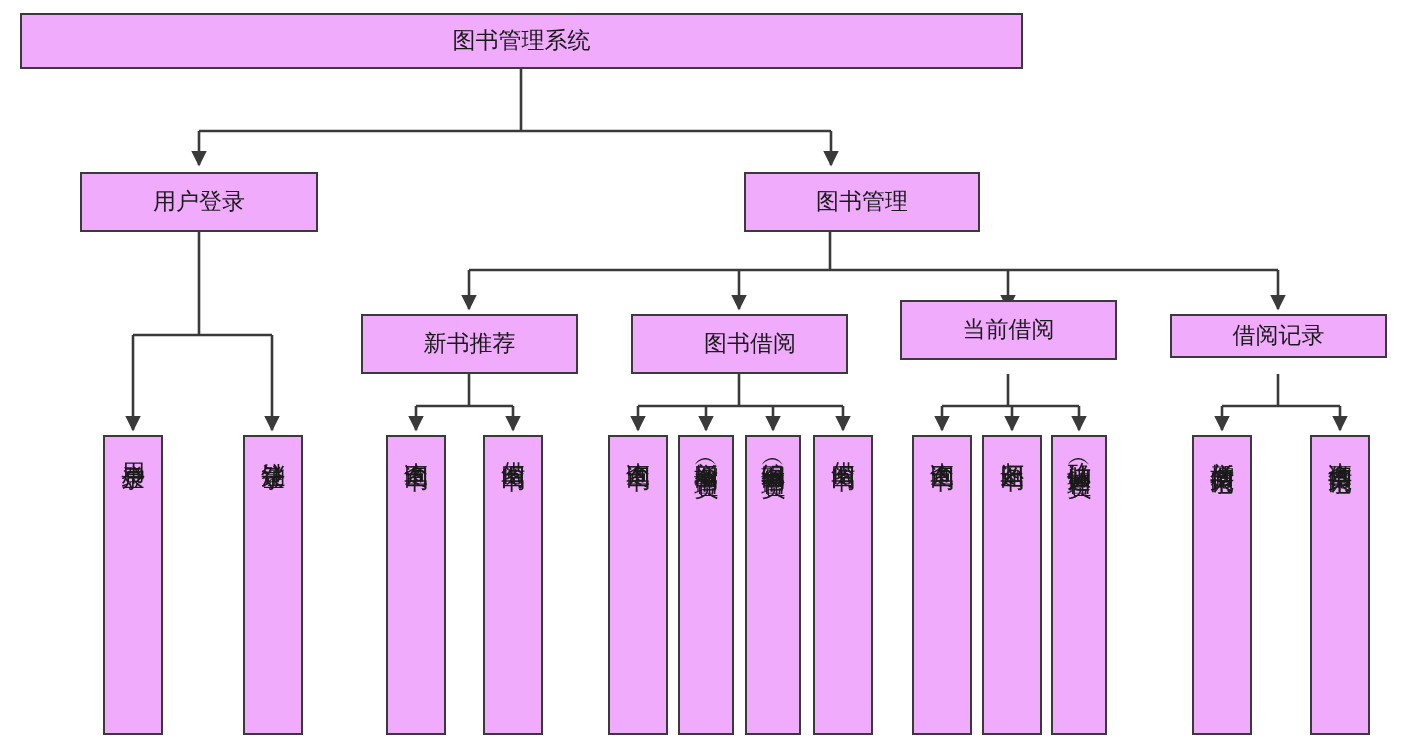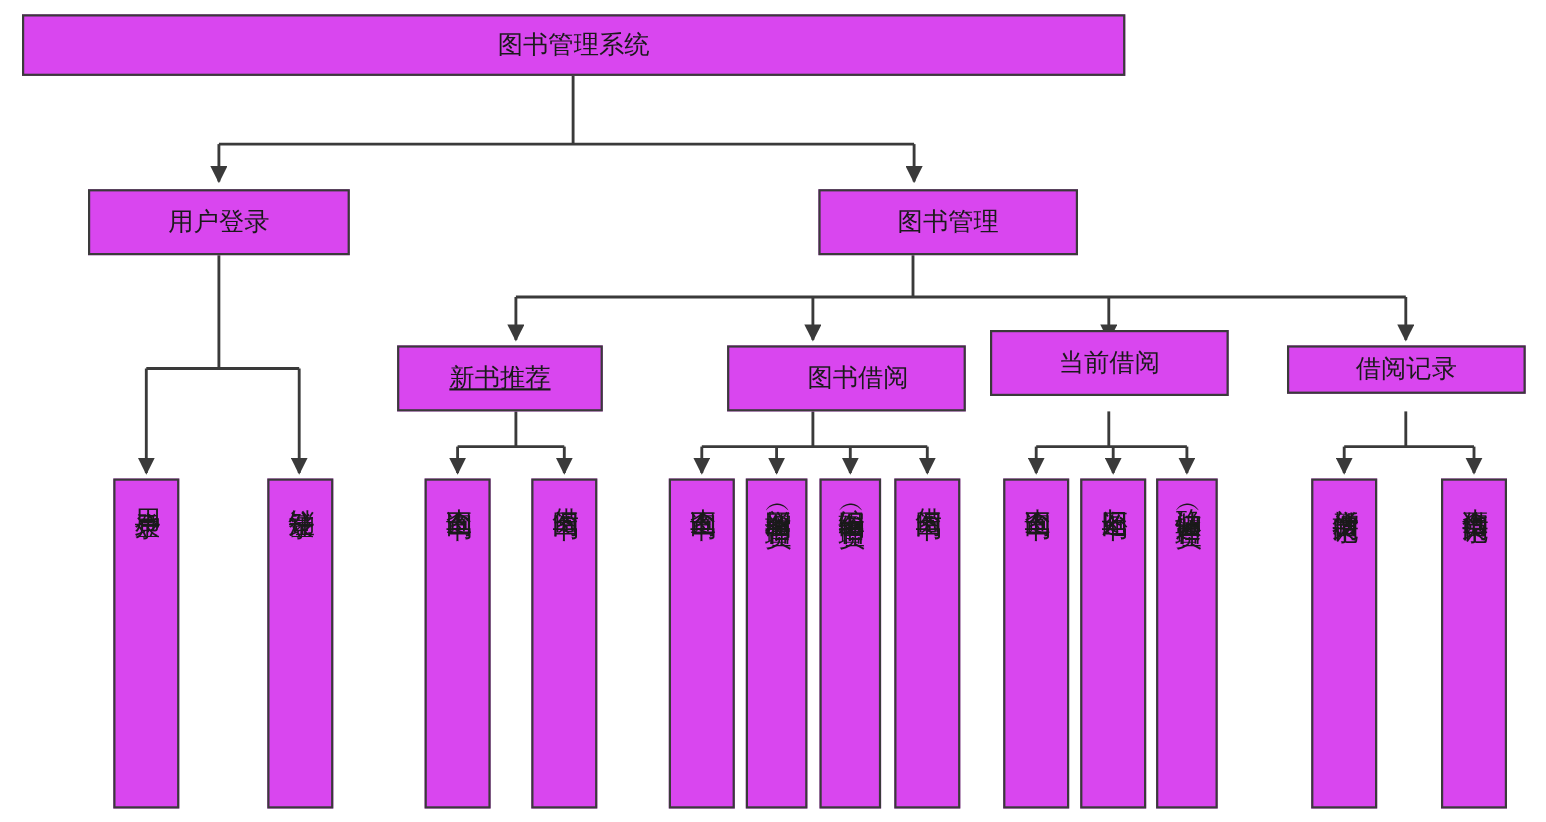--- a/index.html
+++ b/index.html
@@ -21,21 +21,21 @@
     position: absolute;
     left: 0;
     top: 0;
     width: 1405px;
     height: 747px;
     pointer-events: none;
   }
   .node {
     position: absolute;
     box-sizing: border-box;
-    background: #d946ef;
+    background: #f0abfc;
     border: 2.5px solid #3a3a3a;
     display: flex;
     align-items: center;
     justify-content: center;
     color: #1a1a1a;
   }
   .node .label {
     display: block;
     text-align: center;
     line-height: 1.28;
@@ -124,24 +124,24 @@
     <span class="label">图书管理系统</span>
   </div>
 
   <div class="node horizontal" id="node-l1-0" style="left: 80px; top: 172px; width: 238px; height: 60px;">
     <span class="label">用户登录</span>
   </div>
   <div class="node horizontal" id="node-l1-1" style="left: 744px; top: 172px; width: 236px; height: 60px;">
     <span class="label">图书管理</span>
   </div>
 
-  <div class="node horizontal" id="node-l2-0" style="left: 361px; top: 314px; width: 187px; height: 60px; text-decoration: underline;">
+  <div class="node horizontal" id="node-l2-0" style="left: 361px; top: 314px; width: 217px; height: 60px;">
     <span class="label">新书推荐</span>
   </div>
-  <div class="node horizontal" id="node-l2-1" style="left: 661px; top: 314px; width: 217px; height: 60px; padding-left: 21px;">
+  <div class="node horizontal" id="node-l2-1" style="left: 631px; top: 314px; width: 217px; height: 60px; padding-left: 21px;">
     <span class="label">图书借阅</span>
   </div>
   <div class="node horizontal" id="node-l2-2" style="left: 900px; top: 300px; width: 217px; height: 60px;">
     <span class="label">当前借阅</span>
   </div>
   <div class="node horizontal" id="node-l2-3" style="left: 1170px; top: 314px; width: 217px; height: 44px;">
     <span class="label">借阅记录</span>
   </div>
 
   <div class="node vertical" id="node-leaf-0" style="left: 103px; top: 435px; width: 60px; height: 300px;">

